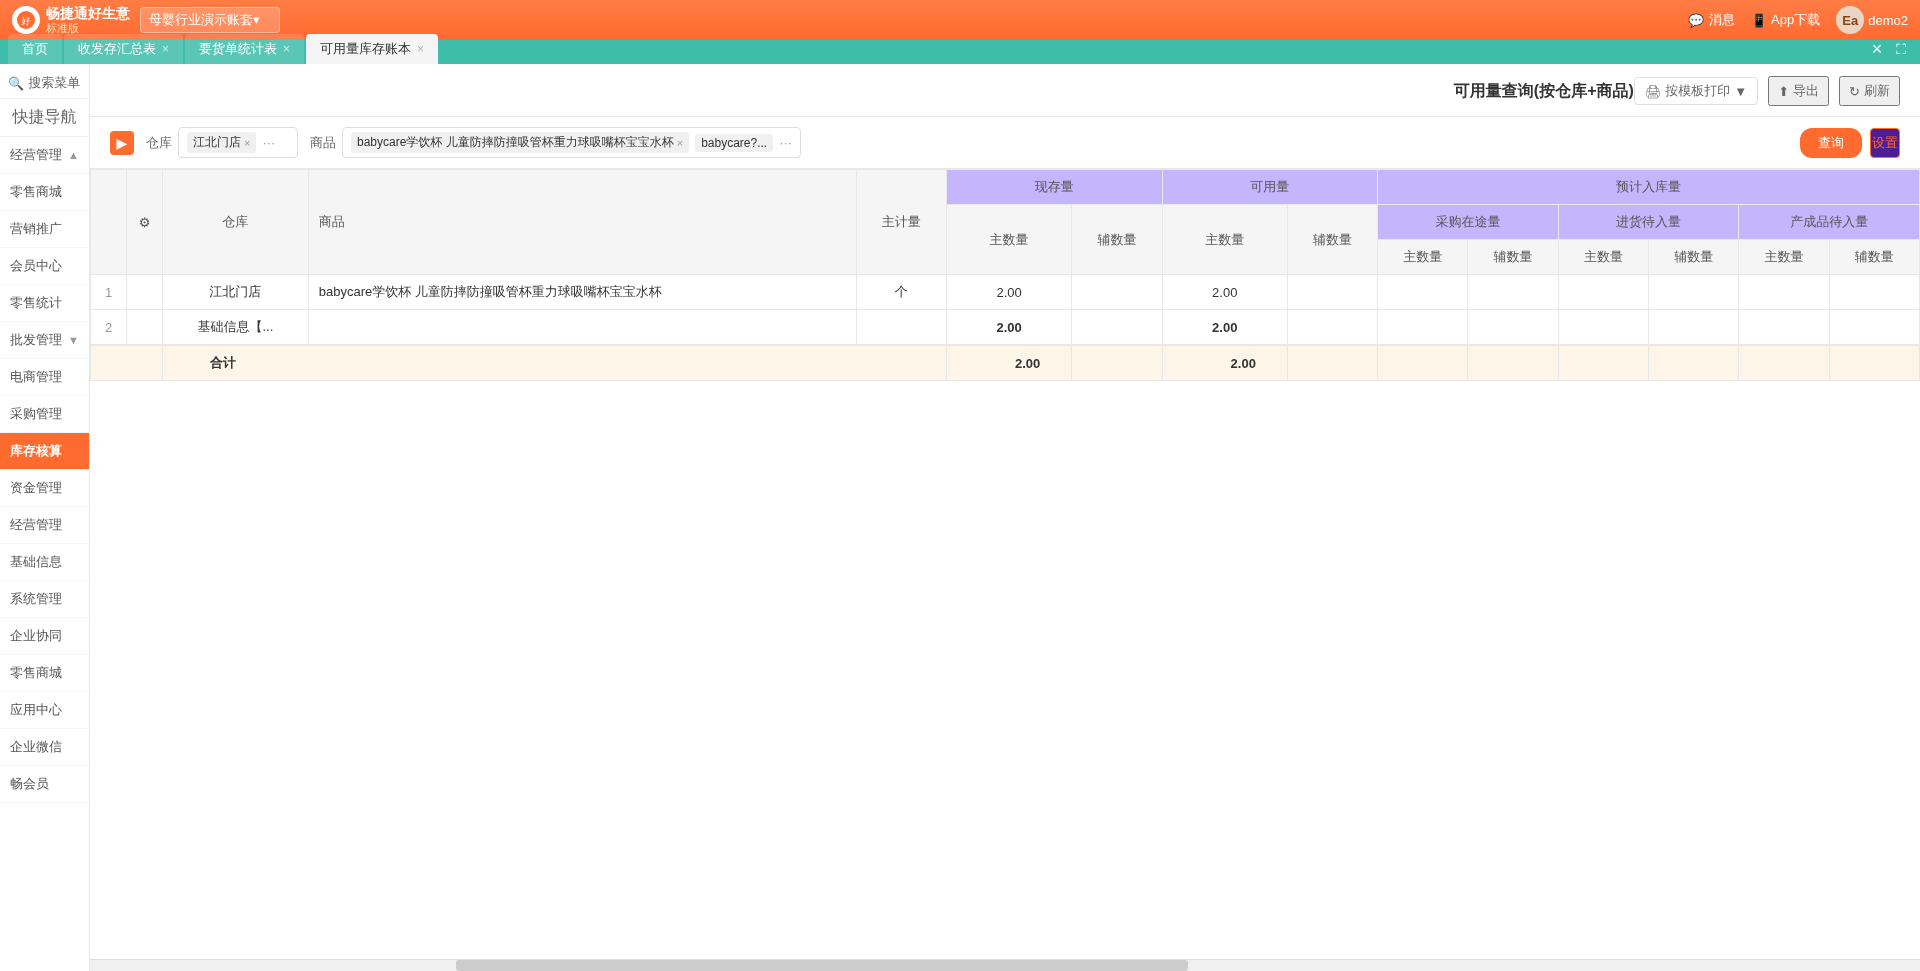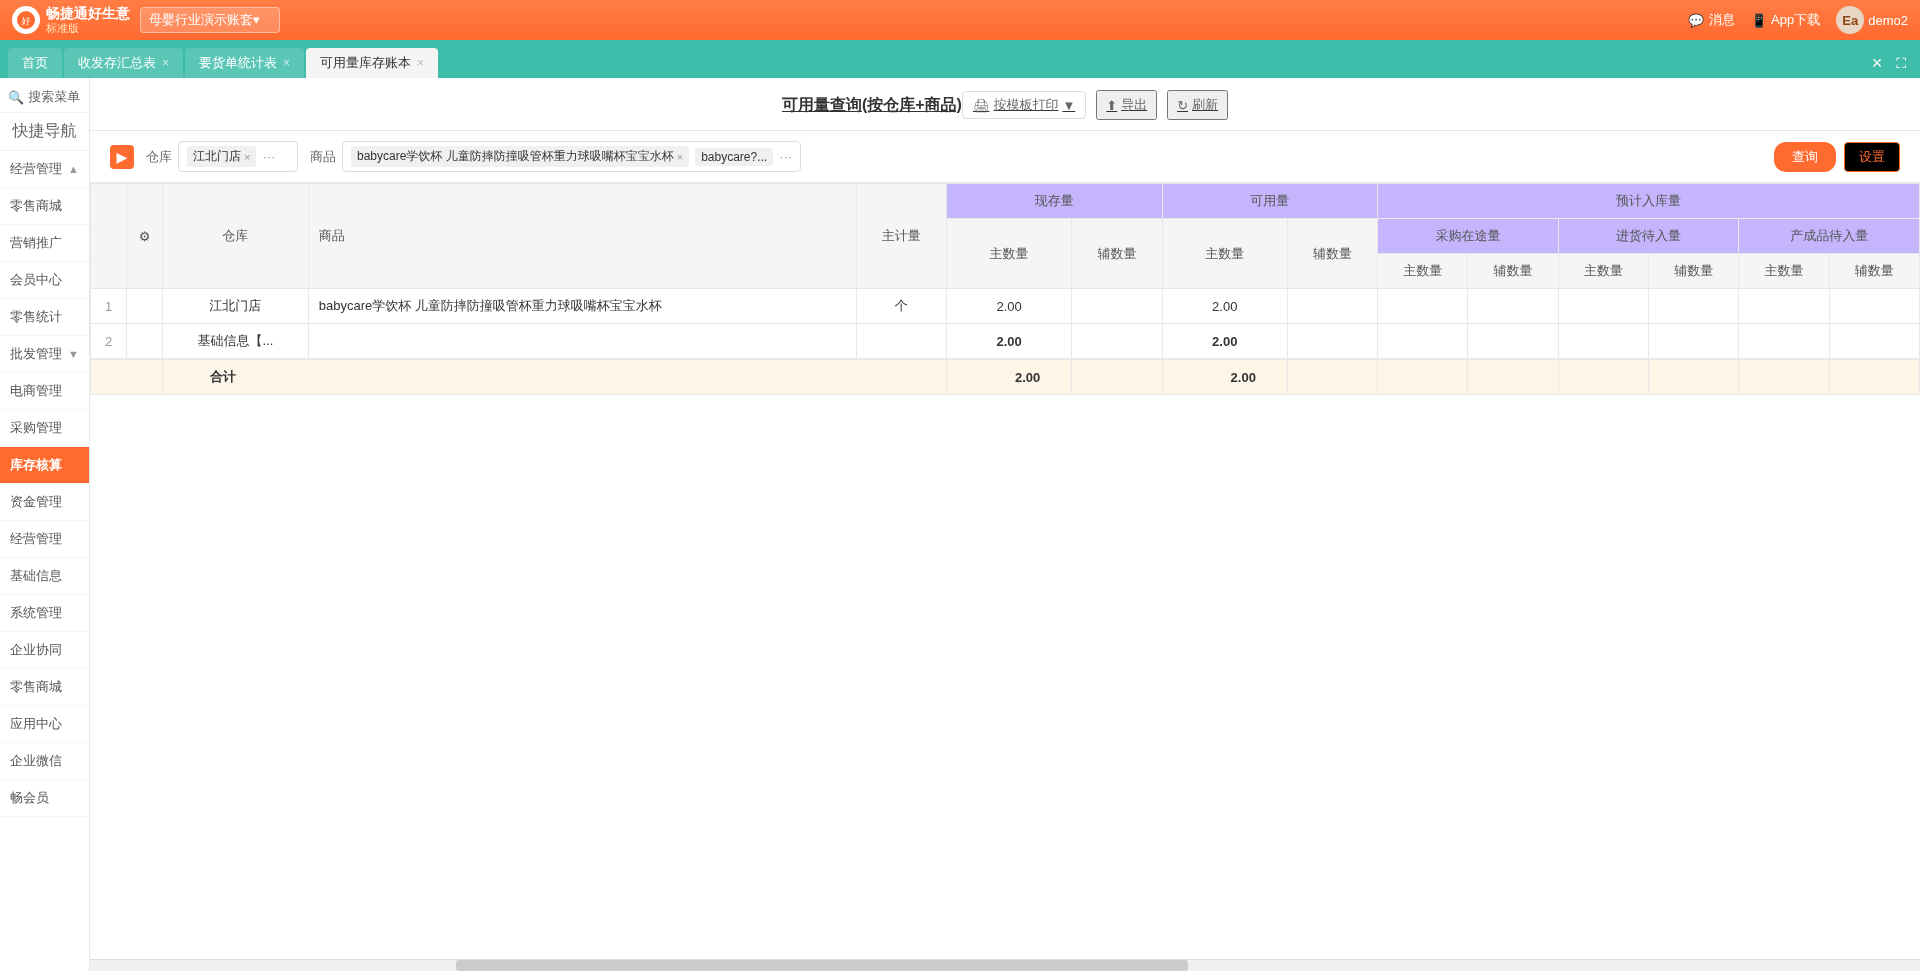--- a/index.html
+++ b/index.html
@@ -33,21 +33,21 @@
       display: flex;
       align-items: center;
       min-width: 140px;
     }
     .top-bar-right { display: flex; align-items: center; gap: 16px; }
     .top-bar-right .icon-btn { color: #fff; display: flex; align-items: center; gap: 4px; cursor: pointer; font-size: 13px; }
     .user-avatar { width: 28px; height: 28px; border-radius: 50%; background: #e8d5c4; display: flex; align-items: center; justify-content: center; font-size: 13px; color: #8b4513; font-weight: bold; overflow: hidden; }
 
     
     .nav-tabs {
-      height: 38px;
+      height: 24px;
       background: #3dbdaa;
       display: flex;
       align-items: flex-end;
       padding: 0 8px;
       flex-shrink: 0;
       text-align: center;
     }
     .nav-tab {
       height: 30px;
       padding: 0 14px;
@@ -126,24 +126,23 @@
       display: flex;
       flex-direction: column;
     }
 
     
     .page-header {
       background: #fff;
       padding: 12px 20px 0;
       display: flex;
       align-items: center;
-      justify-content: center;
+      justify-content: flex-end;
       border-bottom: 1px solid #e8e8e8;
       flex-shrink: 0;
-      text-decoration: underline;
     }
     .page-title { font-size: 16px; font-weight: bold; color: #333; padding-bottom: 10px; }
     .page-actions { display: flex; align-items: center; gap: 10px; padding-bottom: 10px; }
     .btn-template { display: flex; align-items: center; gap: 4px; color: #666; font-size: 13px; cursor: pointer; border: 1px solid #ddd; border-radius: 4px; padding: 4px 10px; background: #fff; }
     .btn-export { display: flex; align-items: center; gap: 4px; color: #666; font-size: 13px; cursor: pointer; padding: 4px 8px; }
     .btn-refresh { display: flex; align-items: center; gap: 4px; color: #666; font-size: 13px; cursor: pointer; padding: 4px 8px; }
 
     
     .filter-bar {
       background: #fff;
@@ -195,25 +194,25 @@
     .btn-query {
       background: #ff6a2f;
       color: #fff;
       border: none;
       border-radius: 12px;
       padding: 5px 18px;
       font-size: 13px;
       cursor: pointer;
     }
     .btn-settings {
-      background: #000000;
+      background: #4c1d95;
       color: #ff6a2f;
       border: 1px solid #ff6a2f;
       border-radius: 4px;
-      padding: 5px 14px;
+      padding: 5px 1px;
       font-size: 13px;
       cursor: pointer;
     }
 
     
     .table-container {
       flex: 1;
       background: #fff;
       margin: 0;
       overflow-x: auto;

